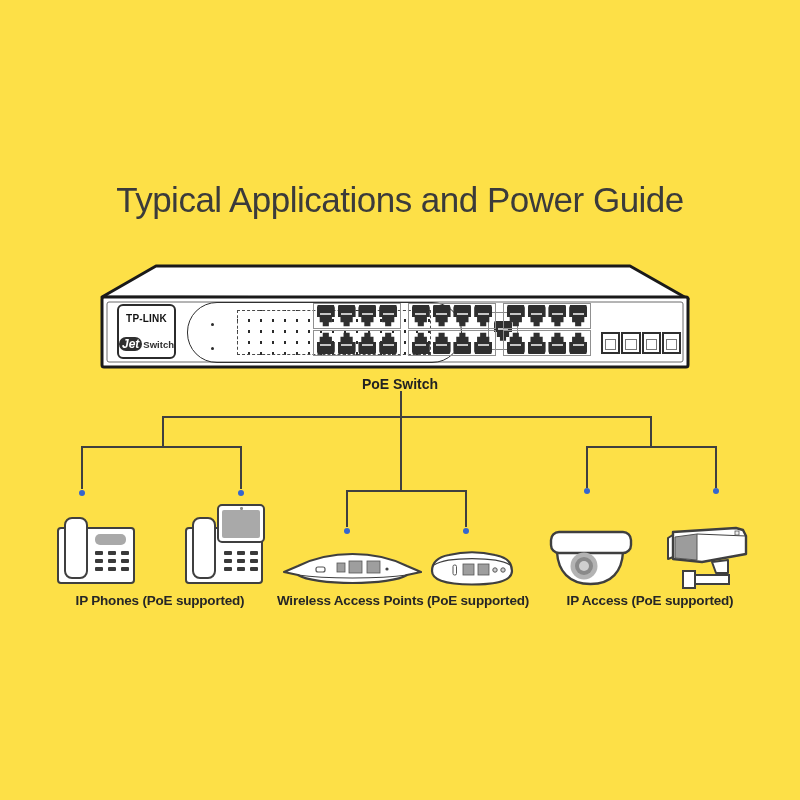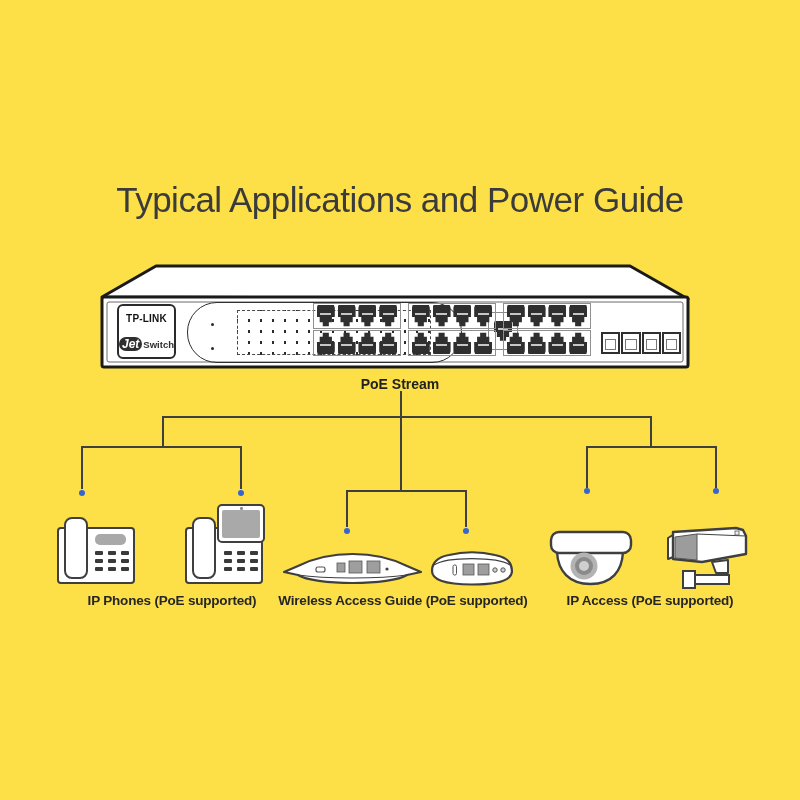--- a/index.html
+++ b/index.html
@@ -152,21 +152,21 @@
       </div>
 
     <div class="sfp-cage">
         <div class="sfp"></div>
         <div class="sfp"></div>
         <div class="sfp"></div>
         <div class="sfp"></div>
       </div>
   </div>
 
-  <div class="poe-label">PoE Stream</div>
+  <div class="poe-label">PoE Switch</div>
 
   <div class="line" style="left:400px;top:391px;width:2px;height:26px"></div>
   <div class="line" style="left:162px;top:416px;width:490px;height:2px"></div>
 
   <div class="line" style="left:162px;top:416px;width:2px;height:32px"></div>
   <div class="line" style="left:81px;top:446px;width:161px;height:2px"></div>
   <div class="line" style="left:81px;top:446px;width:2px;height:43px"></div>
   <div class="line" style="left:240px;top:446px;width:2px;height:43px"></div>
 
   <div class="line" style="left:400px;top:416px;width:2px;height:76px"></div>
@@ -255,17 +255,17 @@
     <path d="M18,16 L26,11 L26,34 L18,37 Z" fill="#fff" stroke="#3f3f3f" stroke-width="2" stroke-linejoin="round"></path>
     <path d="M23,10 L86,6 L93,8 L96,14 L96,32 L52,40 L23,37 Z" fill="#fff" stroke="#3f3f3f" stroke-width="2.4" stroke-linejoin="round"></path>
     <path d="M47,12 L96,14" fill="none" stroke="#3f3f3f" stroke-width="1"></path>
     <polygon points="25,15 47,12 47,38 25,36" fill="#9c9c9c" stroke="#555" stroke-width="1"></polygon>
     <rect x="85" y="9" width="4" height="4" fill="#eee" stroke="#555" stroke-width="0.8"></rect>
     <path d="M62,40 L78,38 L78,51 L66,51 Z" fill="#fff" stroke="#3f3f3f" stroke-width="2" stroke-linejoin="round"></path>
     <rect x="45" y="53" width="34" height="9" fill="#fff" stroke="#3f3f3f" stroke-width="2"></rect>
     <rect x="33" y="49" width="12" height="17" fill="#fff" stroke="#3f3f3f" stroke-width="2"></rect>
   </svg>
 
-  <div class="group-label" style="left:22px">IP Phones (PoE supported)</div>
-  <div class="group-label" style="left:253px">Wireless Access Guide (PoE supported)</div>
+  <div class="group-label" style="left:10px">IP Phones (PoE supported)</div>
+  <div class="group-label" style="left:253px">Wireless Access Points (PoE supported)</div>
   <div class="group-label" style="left:500px">IP Access (PoE supported)</div>
 
 </div>
 
 </body></html>

